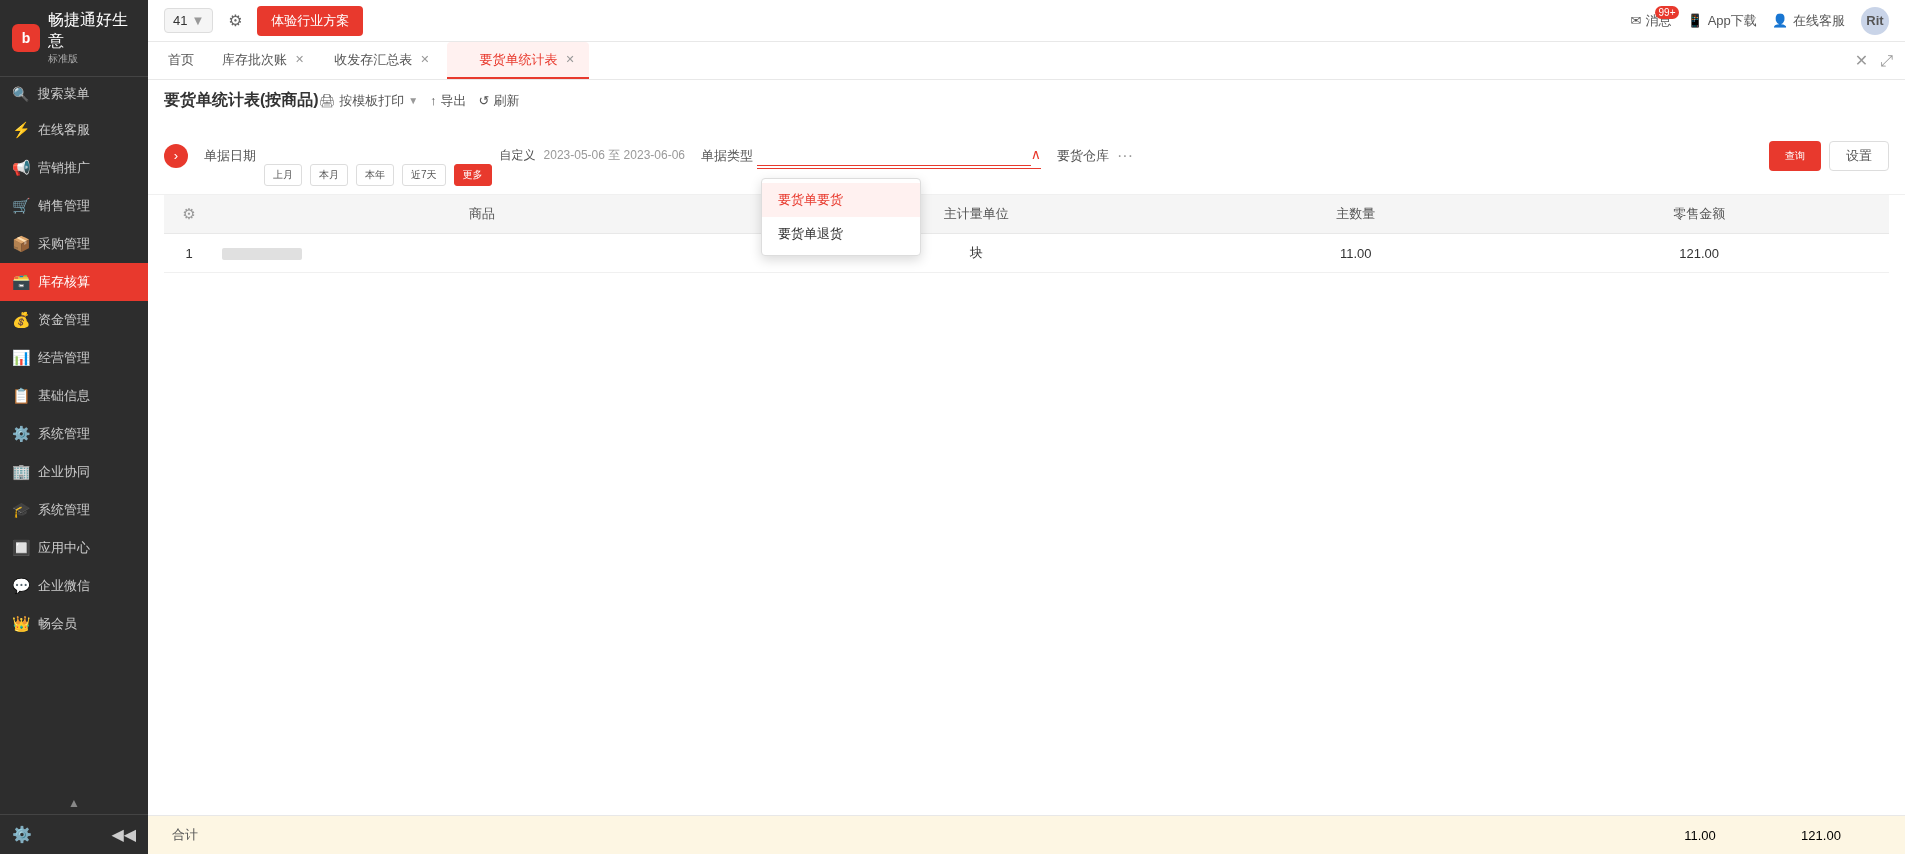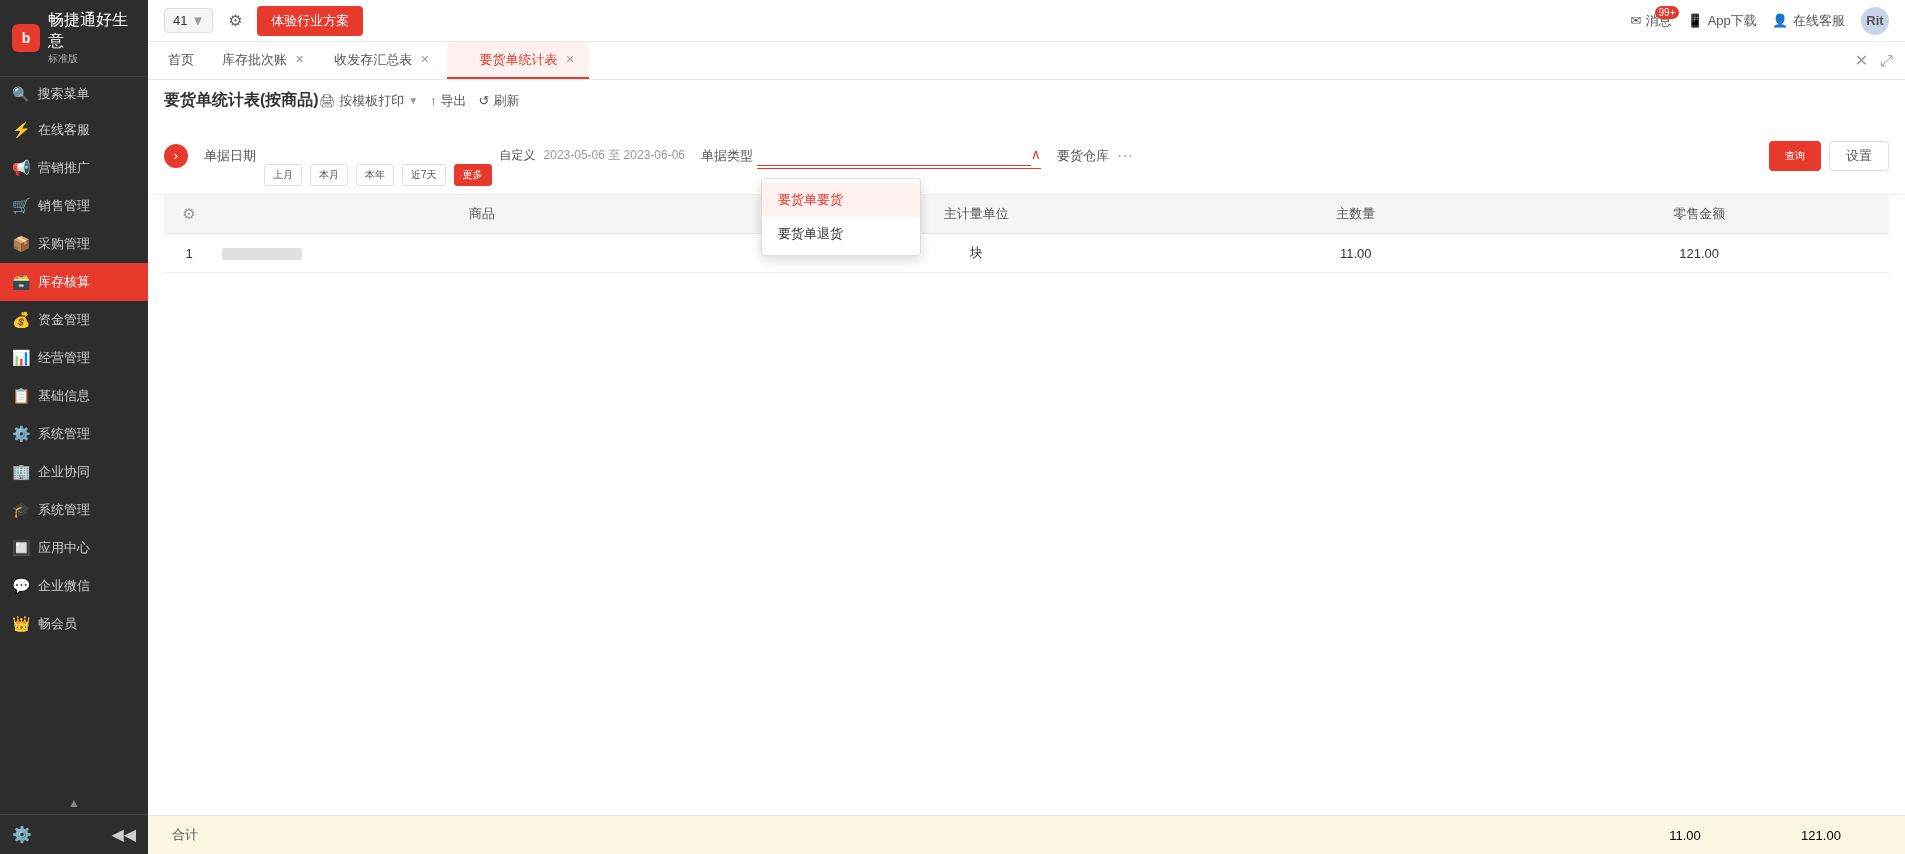--- a/index.html
+++ b/index.html
@@ -421,21 +421,21 @@
     }
 
     
     .table-footer {
       background: #fdf6e3;
       padding: 10px 24px;
       display: flex;
       align-items: center;
       border-top: 1px solid #e8e8e8;
       font-size: 13px;
-      gap: 16px;
+      gap: 1px;
     }
     .footer-label { color: #555; font-weight: 500; }
 
     
     .filter-type-wrapper {
       position: relative;
       display: flex;
       align-items: center;
       gap: 4px;
       flex: 0 0 340px;

